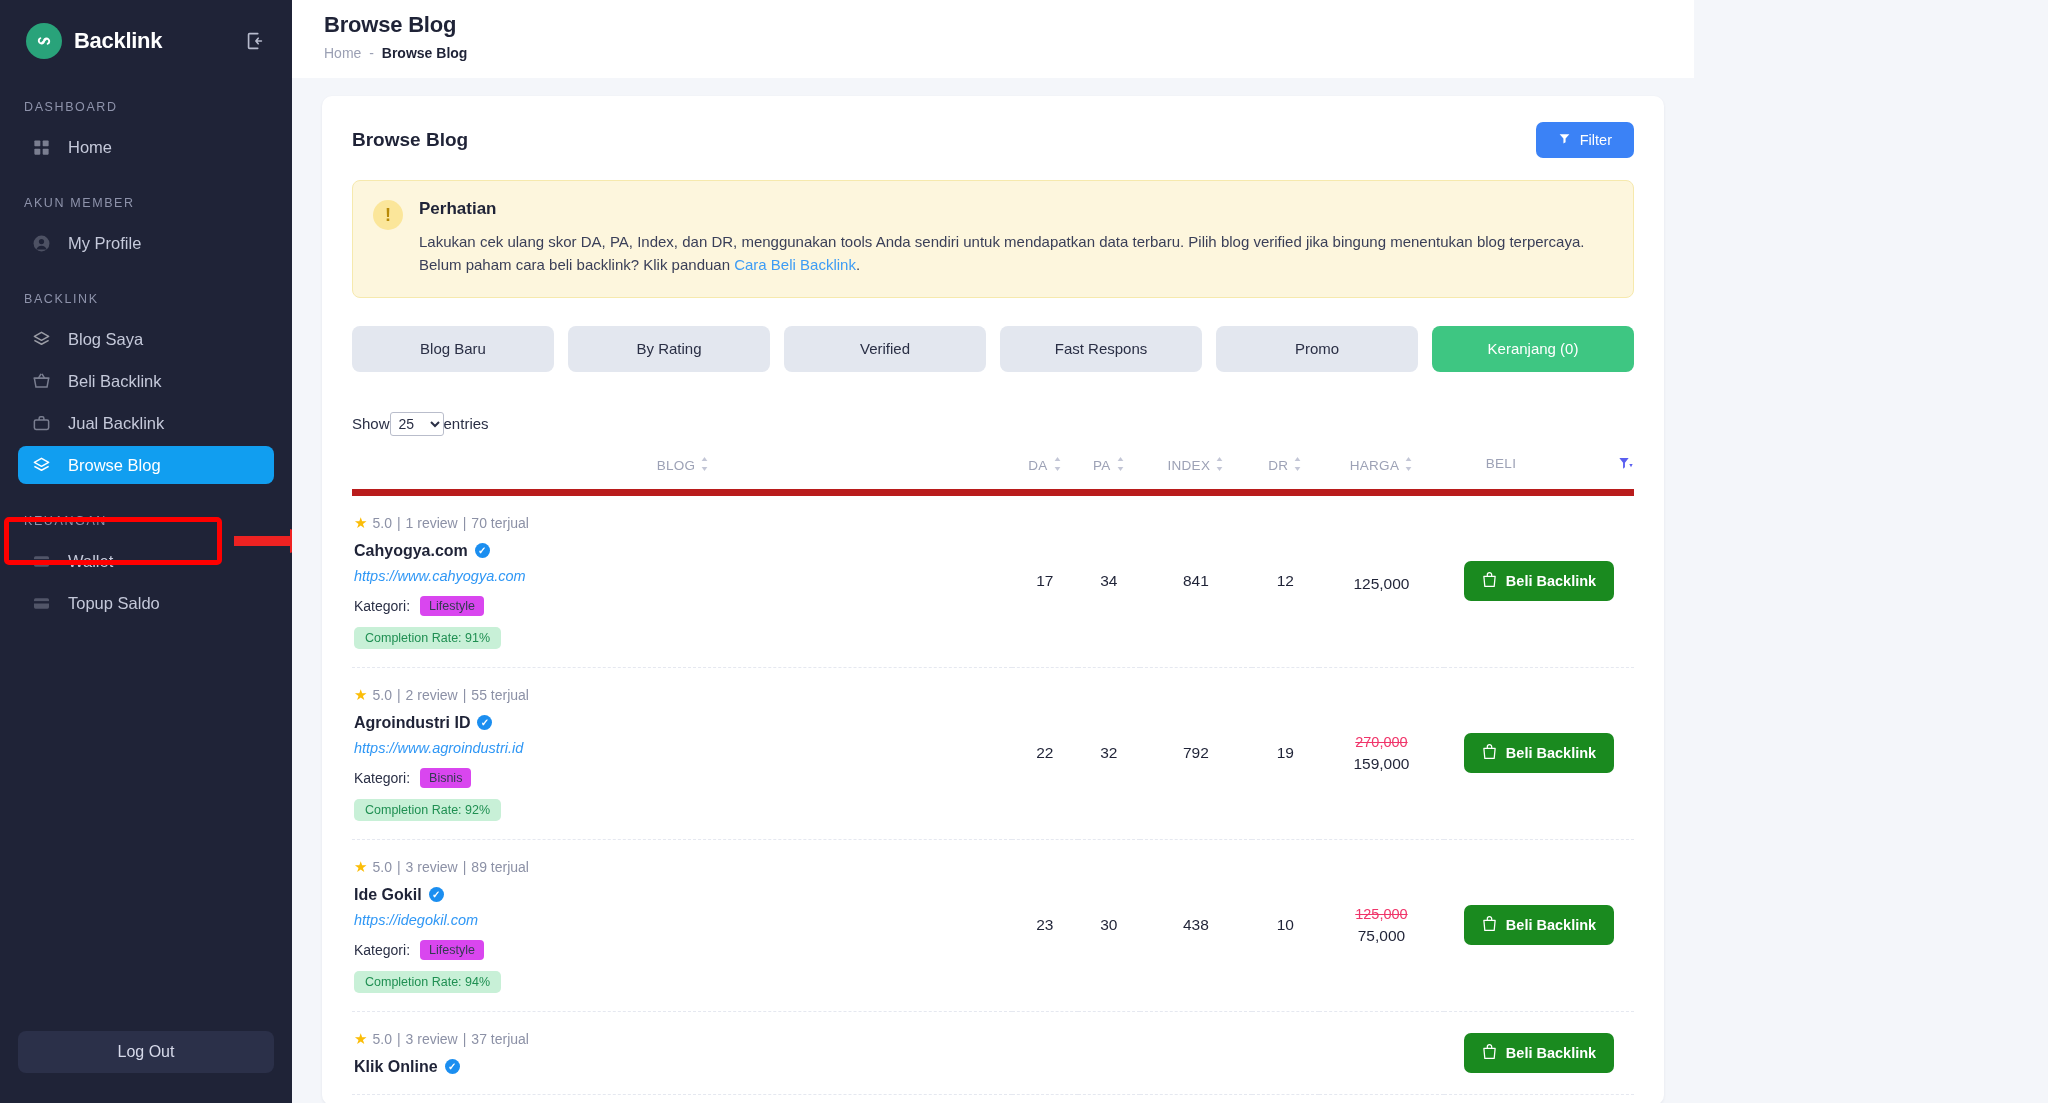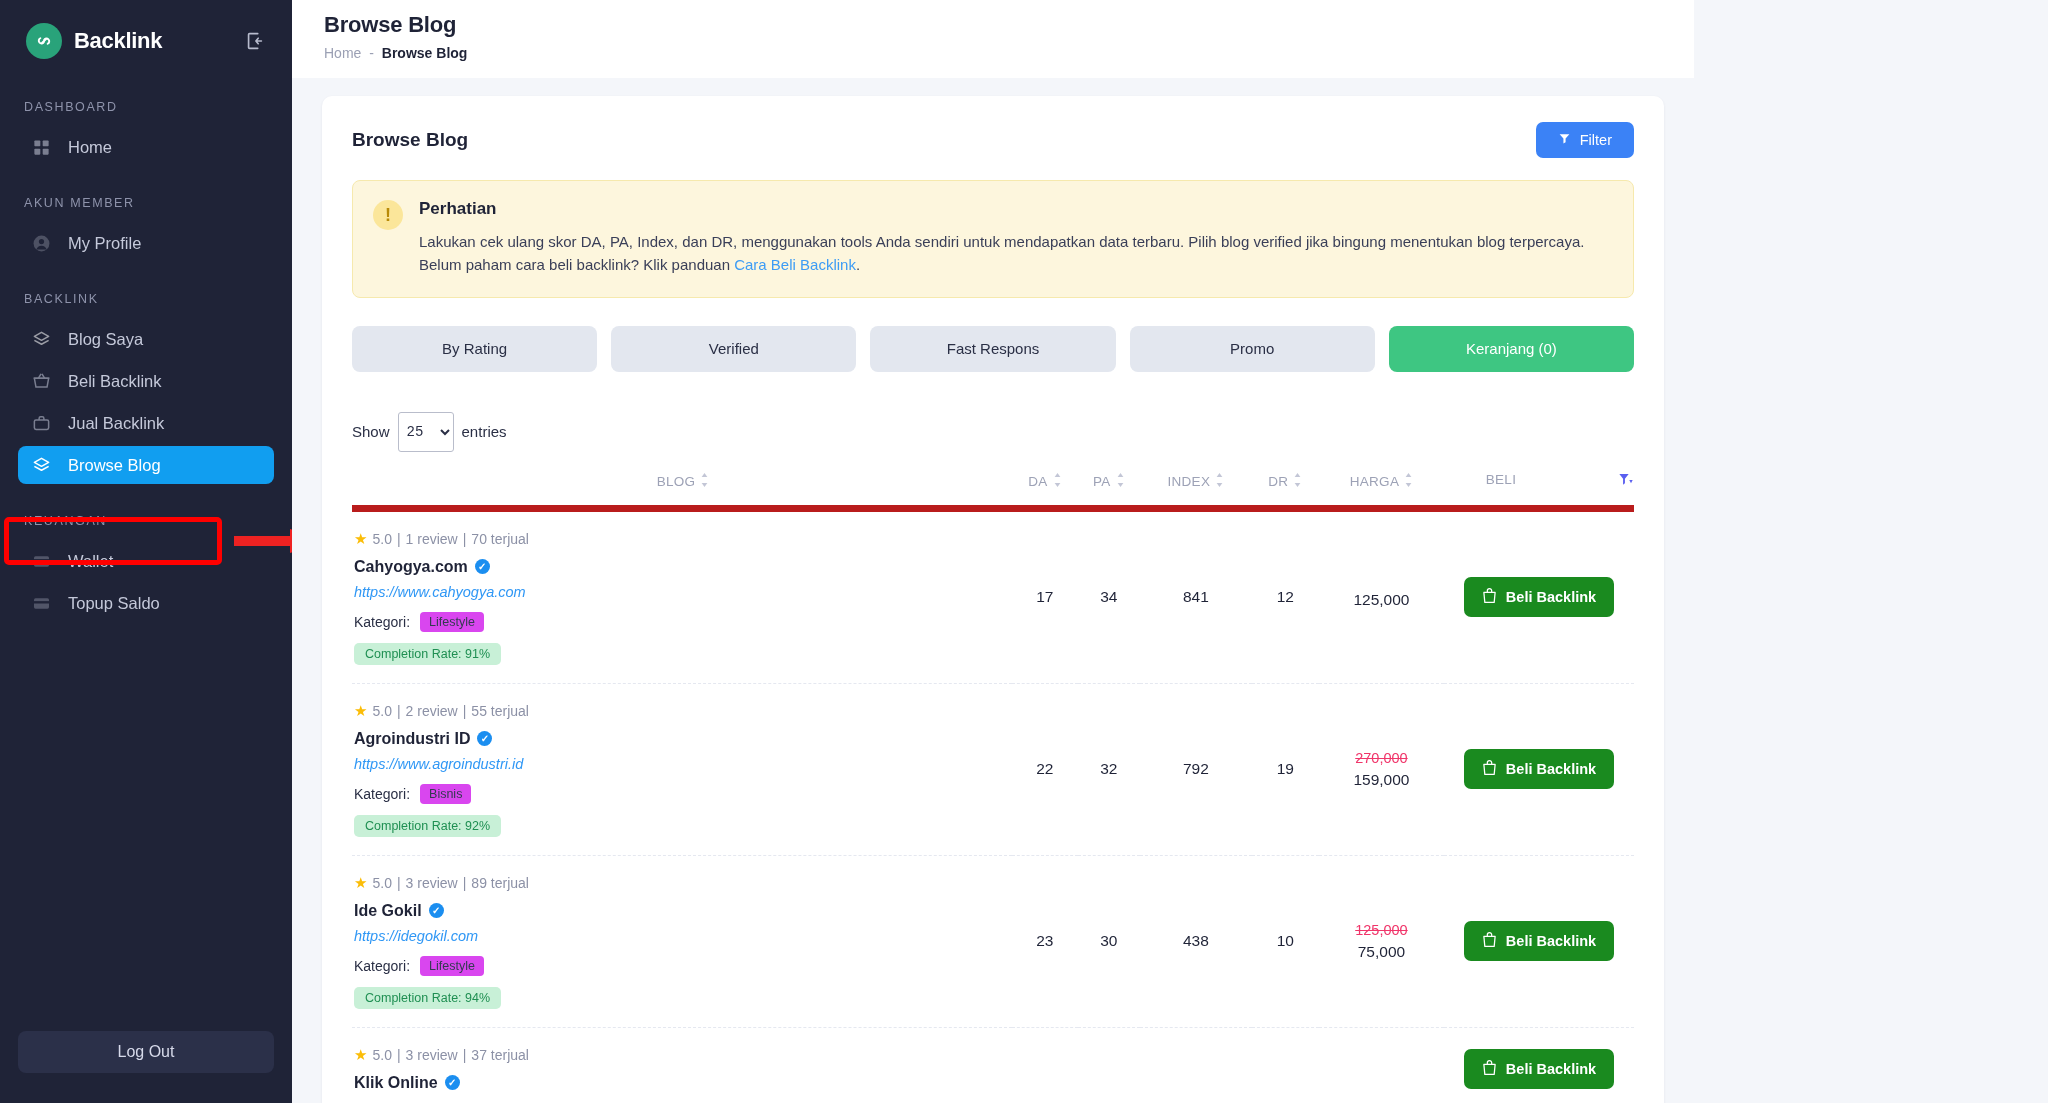--- a/index.html
+++ b/index.html
@@ -146,26 +146,26 @@
     flex: 1 1 0; height: 46px; border-radius: 8px;
     background: #e3e7ef; color: #2a2f45;
     font-size: 15px; font-family: inherit; border: none;
     display: flex; align-items: center; justify-content: center;
     cursor: pointer;
   }
   .chip.cart { background: #3ec682; color: #ffffff; }
 
   
   .show-entries {
-    margin-top: 40px; display: flex; align-items: center; gap: 8px;
+    margin-top: 40px; display: flex; align-items: center; gap: 0;
     font-size: 15px; color: #2a2f45;
   }
   .show-entries select {
-    font-family: Liberation Mono, monospace; font-size: 14px;
-    padding: 10px 4px; border: 1px solid #b9bdcb; border-radius: 3px;
+    font-family: Liberation Sans, sans-serif; font-size: 14px;
+    padding: 2px 4px; border: 1px solid #b9bdcb; border-radius: 3px;
     background: #fff; color: #2a2f45;
   }
 
   
   table.blogtable { width: 100%; border-collapse: collapse; margin-top: 20px; }
   table.blogtable thead th {
     font-size: 13.5px; color: #9da2b6; font-weight: normal;
     letter-spacing: 0.3px; text-align: center;
     padding-bottom: 14px; border-bottom: 7px solid #b91c1c;
     white-space: nowrap;
@@ -373,20 +373,21 @@
           <span class="alert-ico">!</span>
           <div>
             <div class="alert-title">Perhatian</div>
             <div class="alert-body">
               <span>Lakukan cek ulang skor DA, PA, Index, dan DR, menggunakan tools Anda sendiri untuk mendapatkan data terbaru. Pilih blog verified jika bingung menentukan blog terpercaya. Belum paham cara beli backlink? Klik panduan </span><a class="alert-link" href="#">Cara Beli Backlink</a><span>.</span>
             </div>
           </div>
         </div>
 
         <div class="chips" id="chip-row">
+            <button class="chip">Blog Baru</button>
             <button class="chip">By Rating</button>
             <button class="chip">Verified</button>
             <button class="chip">Fast Respons</button>
             <button class="chip">Promo</button>
             <button class="chip cart">Keranjang (0)</button>
           </div>
 
         <div class="show-entries">
           <span>Show</span>
           <select id="entries-select"><option value="10">10</option><option value="25" selected="">25</option><option value="50">50</option><option value="100">100</option></select>

